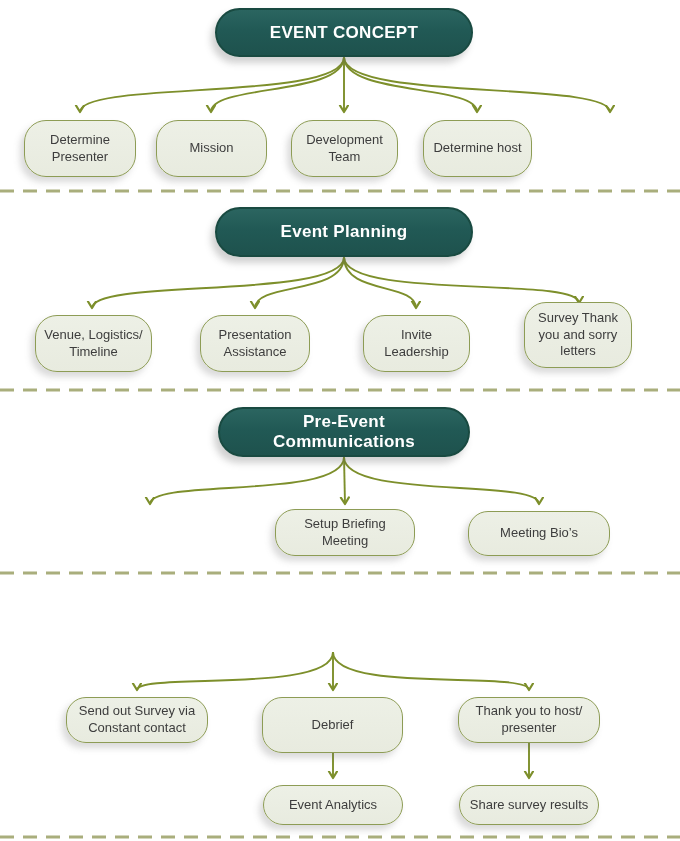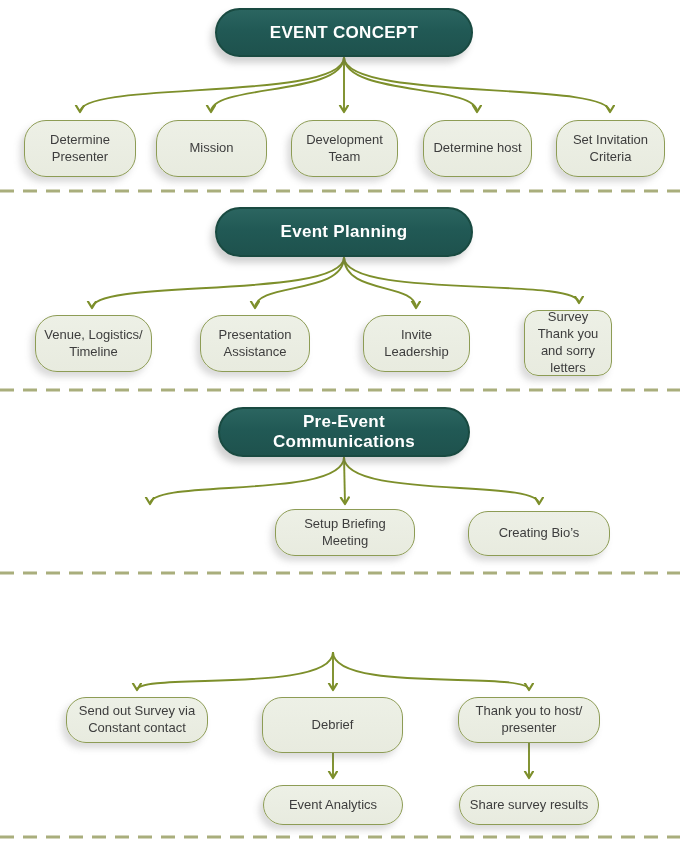--- a/index.html
+++ b/index.html
@@ -77,33 +77,32 @@
 
     <line x1="0" y1="837" x2="680" y2="837" stroke="#a9ae7c" stroke-width="3" stroke-dasharray="14 9"></line>
   </svg>
 
   <div class="node header-node" style="left:215px;top:8px;width:258px;height:49px;">EVENT CONCEPT</div>
 
   <div class="node child-node" style="left:24px;top:120px;width:112px;height:57px;">Determine Presenter</div>
   <div class="node child-node" style="left:156px;top:120px;width:111px;height:57px;">Mission</div>
   <div class="node child-node" style="left:291px;top:120px;width:107px;height:57px;">Development Team</div>
   <div class="node child-node" style="left:423px;top:120px;width:109px;height:57px;">Determine host</div>
-  <div class="node child-node" style="left:556px;top:120px;width:109px;height:57px;">Set Invitation Criteria</div>
 
   <div class="node header-node" style="left:215px;top:207px;width:258px;height:50px;">Event Planning</div>
 
   <div class="node child-node" style="left:35px;top:315px;width:117px;height:57px;">Venue, Logistics/ Timeline</div>
   <div class="node child-node" style="left:200px;top:315px;width:110px;height:57px;">Presentation Assistance</div>
   <div class="node child-node" style="left:363px;top:315px;width:107px;height:57px;">Invite Leadership</div>
-  <div class="node child-node" style="left:524px;top:310px;width:88px;height:66px;border-radius:14px;">Survey Thank you and sorry letters</div>
+  <div class="node child-node" style="left:524px;top:302px;width:108px;height:66px;">Survey Thank you and sorry letters</div>
 
   <div class="node header-node" style="left:218px;top:407px;width:252px;height:50px;">Pre-Event Communications</div>
 
   <div class="node child-node small-radius" style="left:275px;top:509px;width:140px;height:47px;">Setup Briefing Meeting</div>
-  <div class="node child-node small-radius" style="left:468px;top:511px;width:142px;height:45px;">Creating Bio’s</div>
+  <div class="node child-node small-radius" style="left:468px;top:511px;width:142px;height:45px;">Meeting Bio’s</div>
 
 
   <div class="node child-node small-radius" style="left:66px;top:697px;width:142px;height:46px;">Send out Survey via Constant contact</div>
   <div class="node child-node small-radius" style="left:262px;top:697px;width:141px;height:56px;">Debrief</div>
   <div class="node child-node small-radius" style="left:458px;top:697px;width:142px;height:46px;">Thank you to host/ presenter</div>
 
   <div class="node child-node small-radius" style="left:263px;top:785px;width:140px;height:40px;">Event Analytics</div>
   <div class="node child-node small-radius" style="left:459px;top:785px;width:140px;height:40px;">Share survey results</div>
 
 </div>

